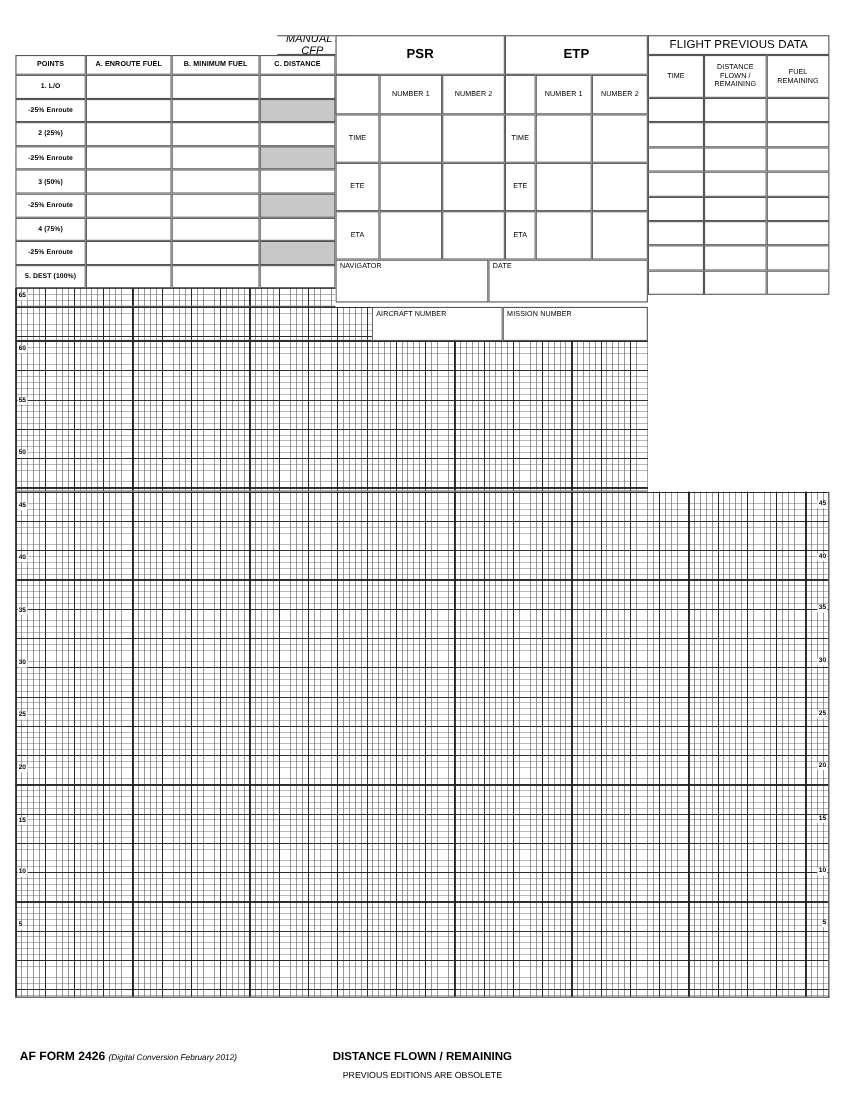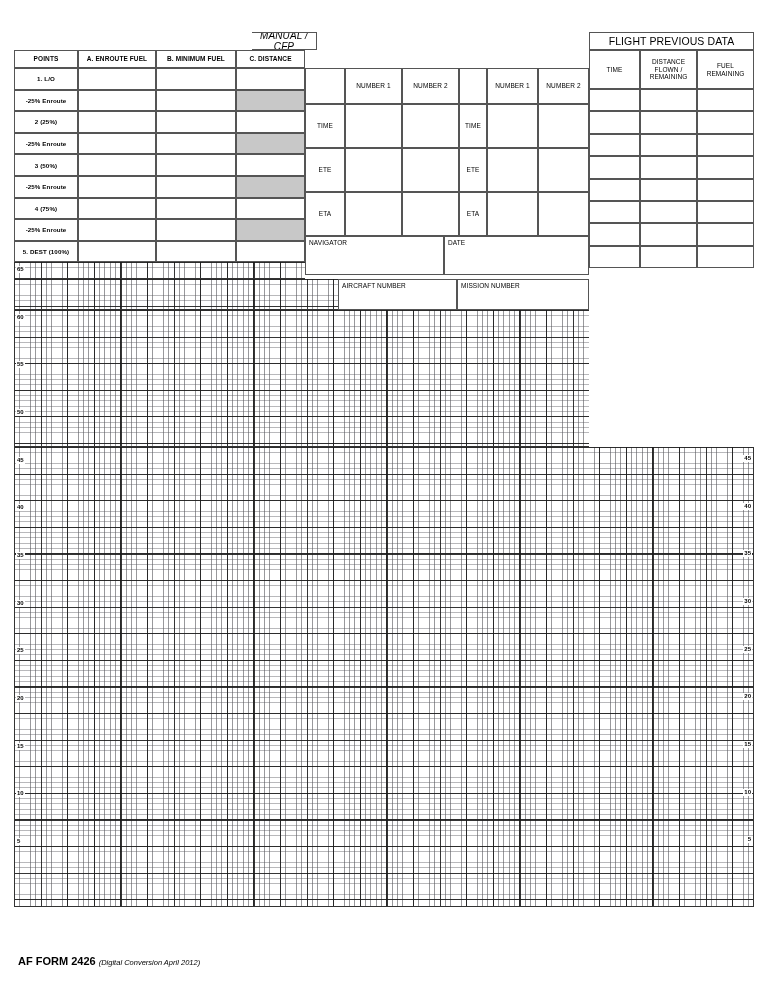--- a/index.html
+++ b/index.html
@@ -110,20 +110,22 @@
 <div id="page">
 
 
   <div class="cell nofill ctr" style="left:252px; top:32px; width:65px; height:18px; font-size:10px; font-weight:normal; border-left:none; justify-content:center;font-style:italic;">MANUAL / CFP</div>
 
   <div class="cell" style="left:14px;  top:50px; width:64px;  height:18px;">POINTS</div>
   <div class="cell" style="left:78px;  top:50px; width:78px;  height:18px;">A. ENROUTE FUEL</div>
   <div class="cell" style="left:156px; top:50px; width:80px;  height:18px;">B. MINIMUM FUEL</div>
   <div class="cell" style="left:236px; top:50px; width:69px;  height:18px;">C. DISTANCE</div>
 
+  <div class="cell sect-big" style="left:305px; top:32px; width:154px; height:36px;">PSR</div>
+  <div class="cell sect-big" style="left:459px; top:32px; width:130px; height:36px;">ETP</div>
 
   <div class="cell nofill" style="left:589px; top:32px; width:165px; height:18px; font-size:10.5px; font-weight:normal;">FLIGHT PREVIOUS DATA</div>
 
   <div class="cell plain" style="left:589px; top:50px; width:51px; height:39px; font-size:6.5px;">TIME</div>
   <div class="cell plain" style="left:640px; top:50px; width:57px; height:39px; font-size:6.5px; flex-direction:column; justify-content:center;">
     <span>DISTANCE</span>
     <span>FLOWN /</span>
     <span>REMAINING</span>
   </div>
   <div class="cell plain" style="left:697px; top:50px; width:57px; height:39px; font-size:6.5px; flex-direction:column; justify-content:center;">
@@ -264,16 +266,18 @@
       <div class="axis-label" style="right: 16px; top: 597.95px;">30</div>
       <div class="axis-label" style="right: 16px; top: 645.6px;">25</div>
       <div class="axis-label" style="right: 16px; top: 693.25px;">20</div>
       <div class="axis-label" style="right: 16px; top: 740.9px;">15</div>
       <div class="axis-label" style="right: 16px; top: 788.55px;">10</div>
       <div class="axis-label" style="right: 16px; top: 836.2px;">5</div>
     </div>
 
   <div class="footer-txt" id="af-form-no">
     <span>AF FORM 2426</span>
-    <span class="sub">(Digital Conversion April 2012)</span>
+    <span class="sub">(Digital Conversion February 2012)</span>
   </div>
+  <div class="footer-txt" id="dist-flown">DISTANCE FLOWN / REMAINING</div>
+  <div class="footer-txt" id="prev-ed">PREVIOUS EDITIONS ARE OBSOLETE</div>
 
 </div>
 
 </body></html>

